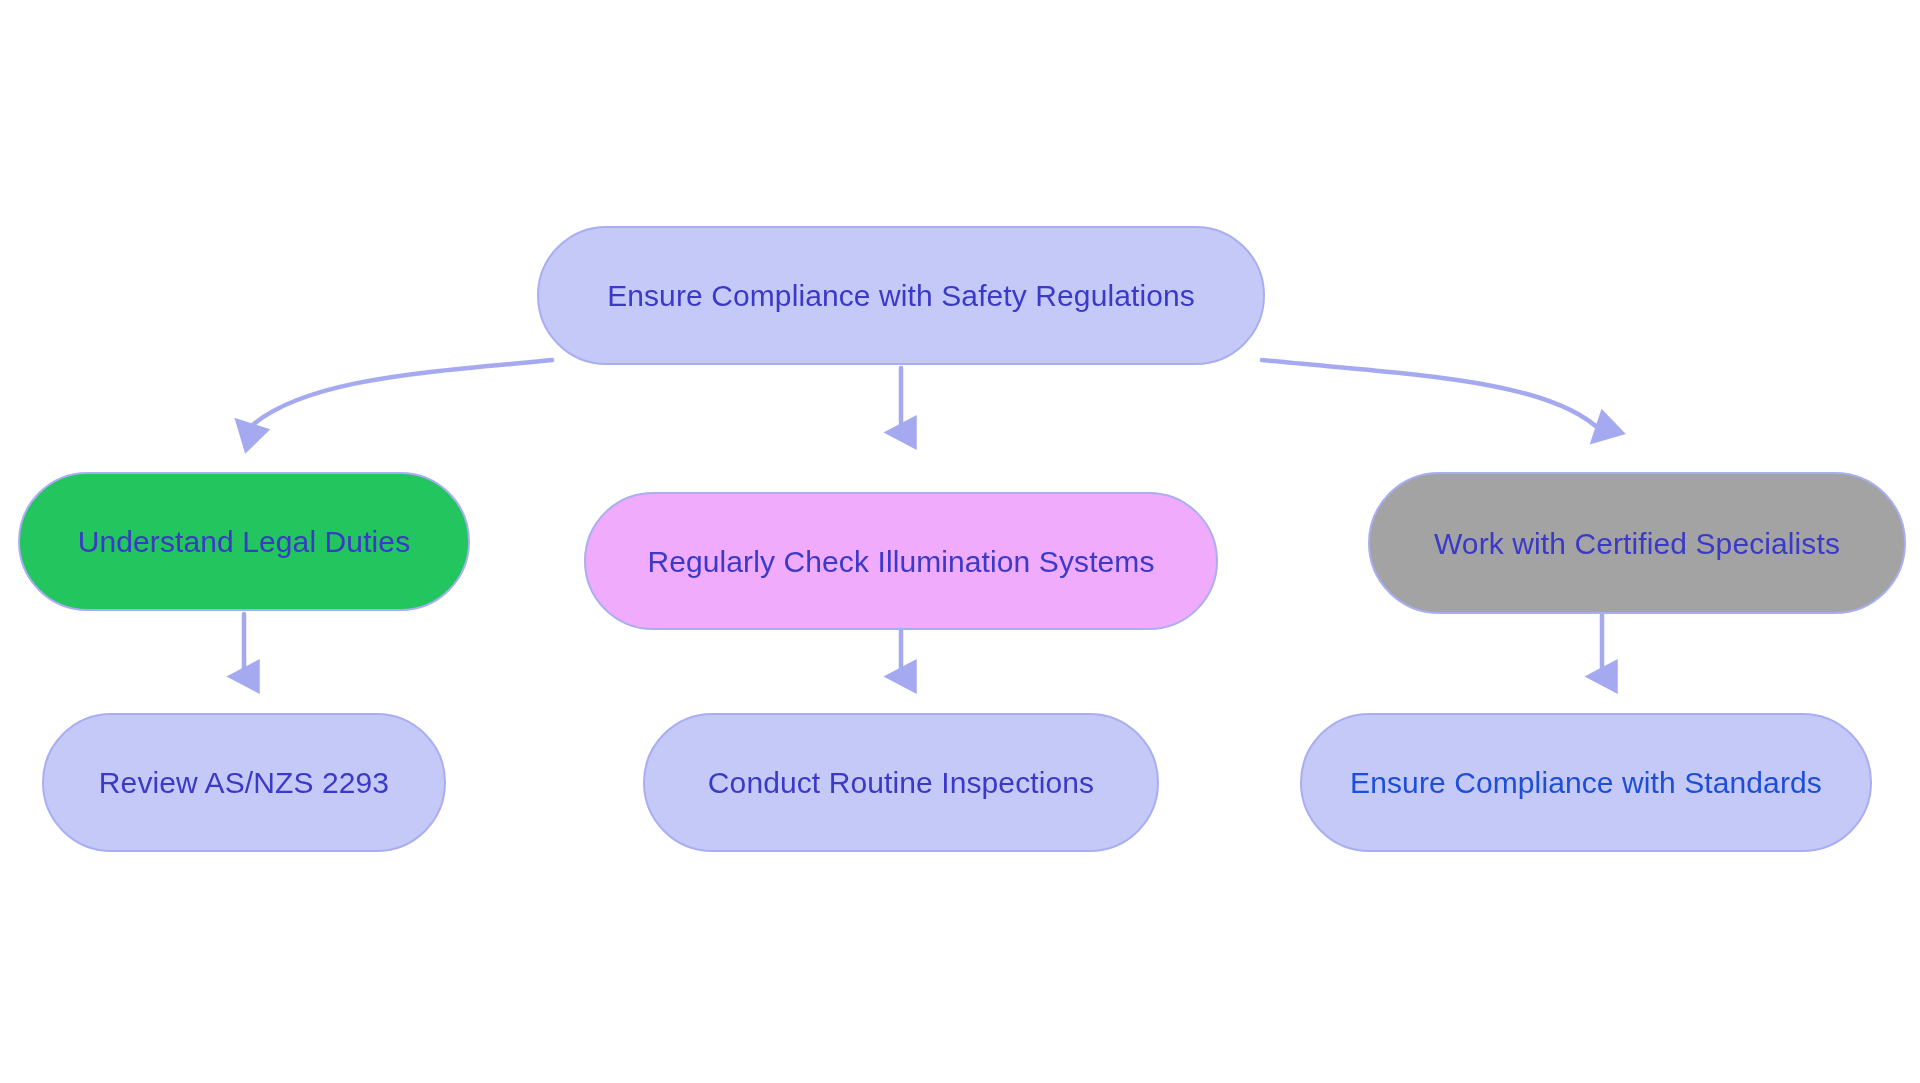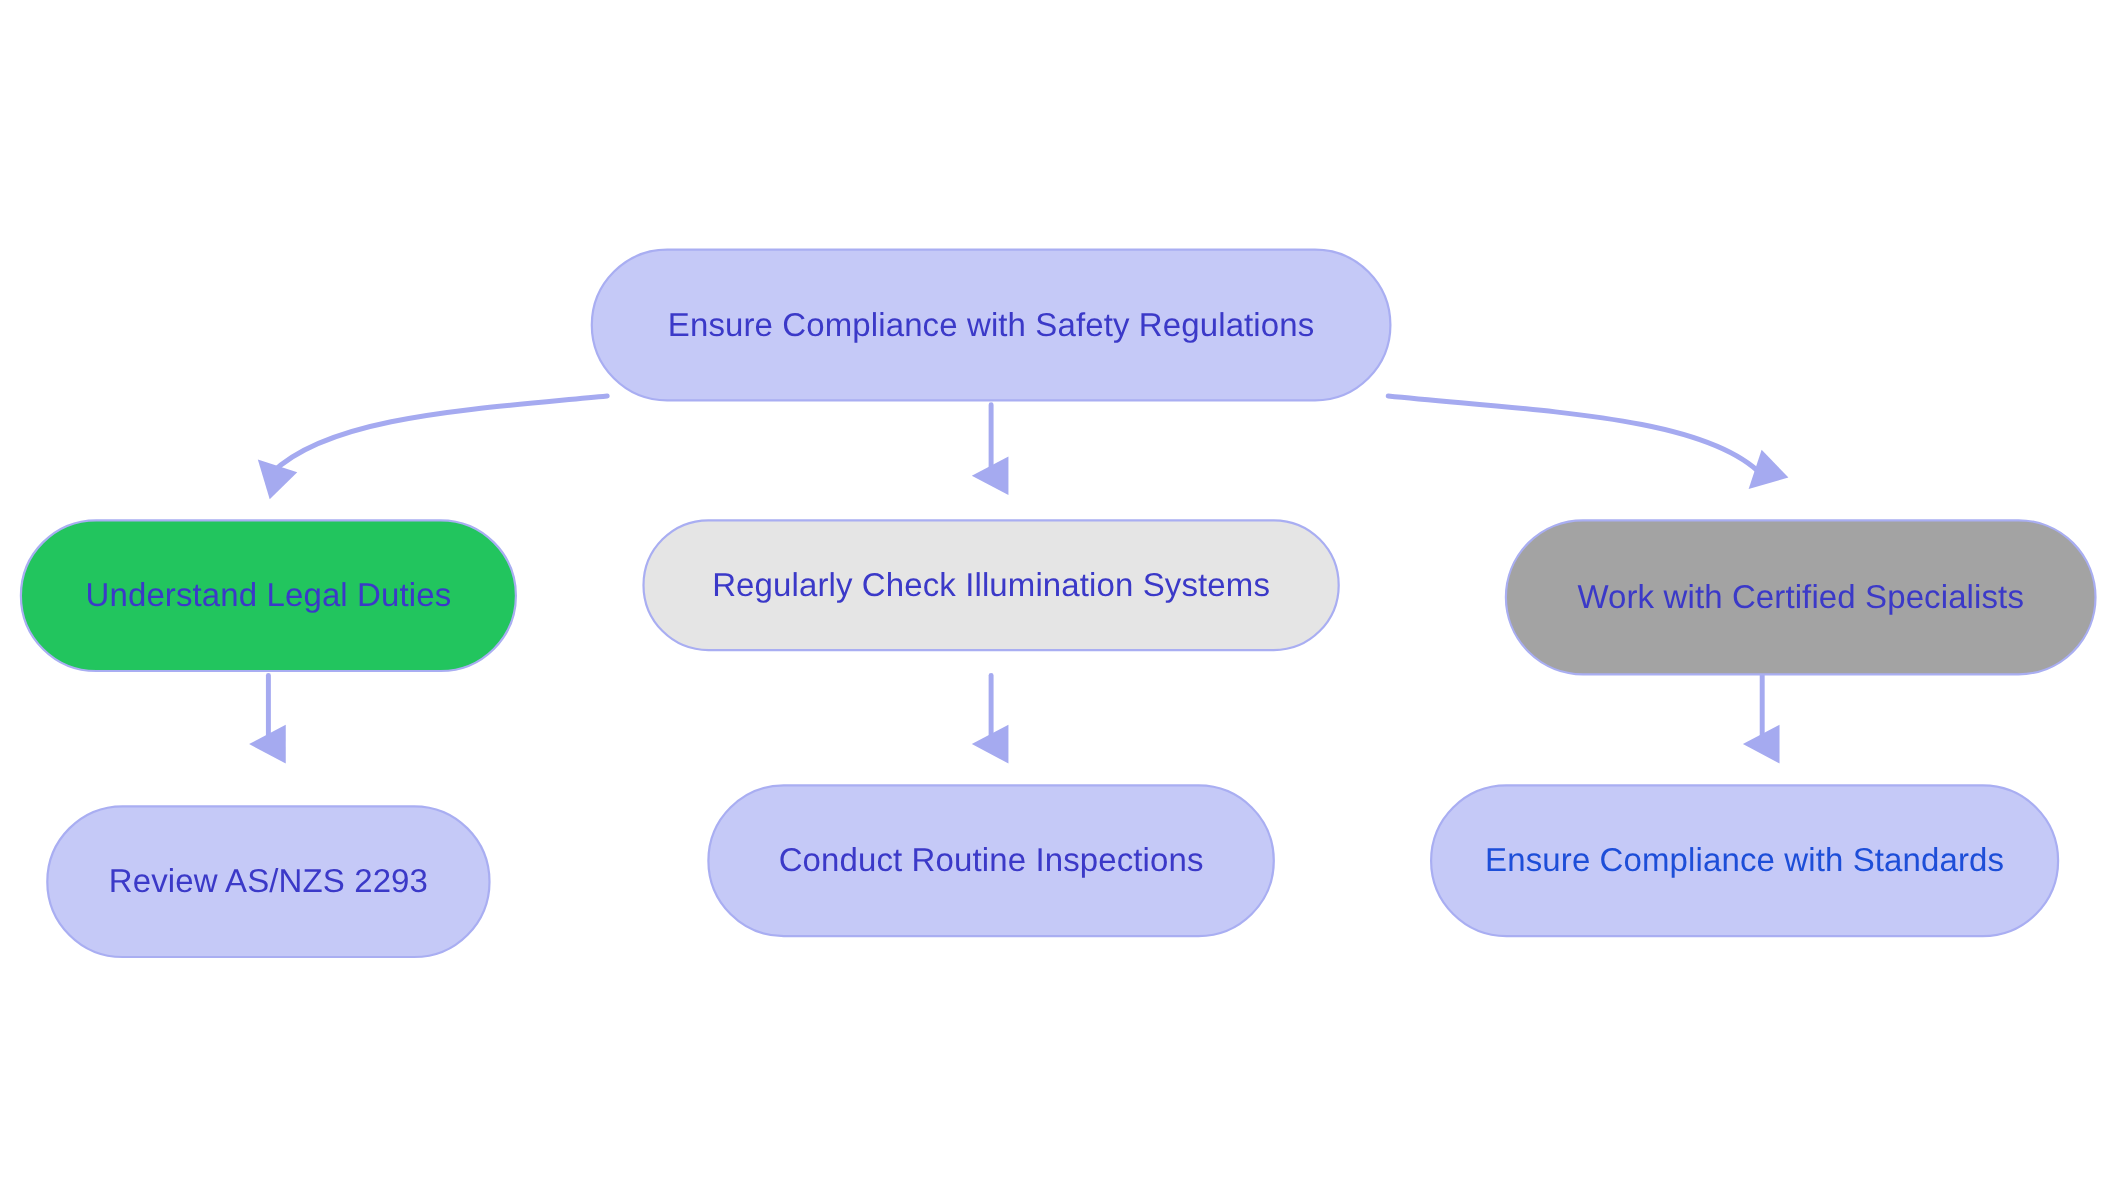--- a/index.html
+++ b/index.html
@@ -72,29 +72,29 @@
   </svg>
 
   <div class="node" style="left: 537px; top: 226px; width: 728px; height: 139px; background: rgb(197, 201, 247); border-color: rgb(169, 174, 242); color: rgb(59, 57, 200);">
     <span class="node-label">Ensure Compliance with Safety Regulations</span>
   </div>
 
   <div class="node" style="left: 18px; top: 472px; width: 452px; height: 139px; background: #22c55e; border-color: rgb(169, 174, 242); color: rgb(59, 57, 200);">
     <span class="node-label">Understand Legal Duties</span>
   </div>
 
-  <div class="node" style="left: 584px; top: 472px; width: 634px; height: 120px; background: #e5e5e5; border-color: rgb(169, 174, 242); color: rgb(59, 57, 200);">
+  <div class="node" style="left: 584px; top: 492px; width: 634px; height: 138px; background: #f0abfc; border-color: rgb(169, 174, 242); color: rgb(59, 57, 200);">
     <span class="node-label">Regularly Check Illumination Systems</span>
   </div>
 
   <div class="node" style="left: 1368px; top: 472px; width: 538px; height: 142px; background: #a3a3a3; border-color: rgb(169, 174, 242); color: rgb(59, 57, 200);">
     <span class="node-label">Work with Certified Specialists</span>
   </div>
 
-  <div class="node" style="left: 42px; top: 713px; width: 404px; height: 139px; background: rgb(197, 201, 247); border-color: rgb(169, 174, 242); color: rgb(59, 57, 200); margin-top: 19px;">
+  <div class="node" style="left: 42px; top: 713px; width: 404px; height: 139px; background: rgb(197, 201, 247); border-color: rgb(169, 174, 242); color: rgb(59, 57, 200);">
     <span class="node-label">Review AS/NZS 2293</span>
   </div>
 
   <div class="node" style="left: 643px; top: 713px; width: 516px; height: 139px; background: rgb(197, 201, 247); border-color: rgb(169, 174, 242); color: rgb(59, 57, 200);">
     <span class="node-label">Conduct Routine Inspections</span>
   </div>
 
   <div class="node" style="left: 1300px; top: 713px; width: 572px; height: 139px; background: rgb(197, 201, 247); border-color: rgb(169, 174, 242); color: #1d4ed8;">
     <span class="node-label">Ensure Compliance with Standards</span>
   </div>

